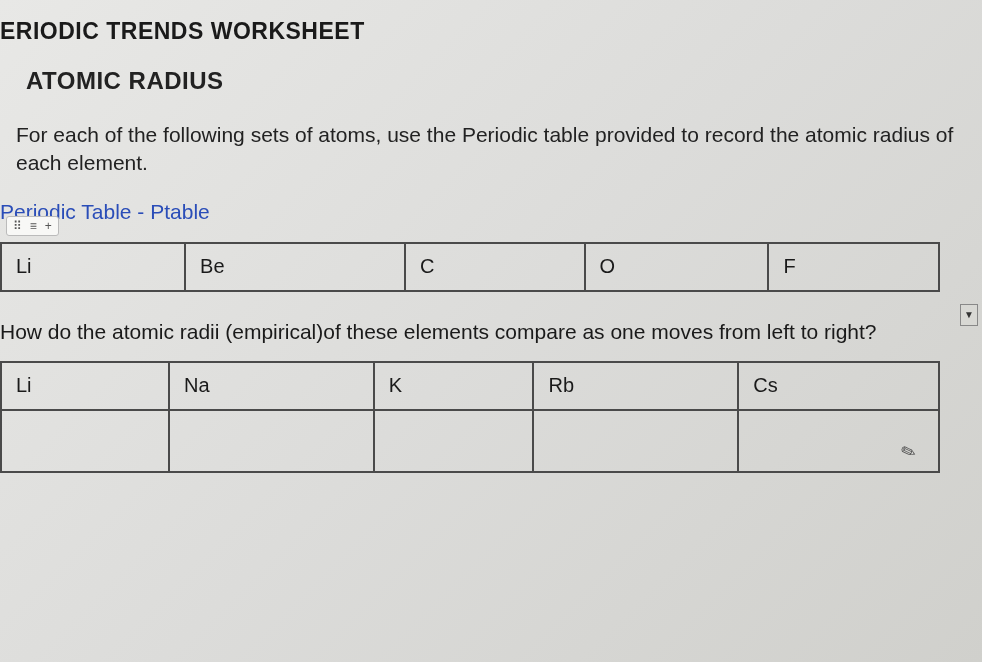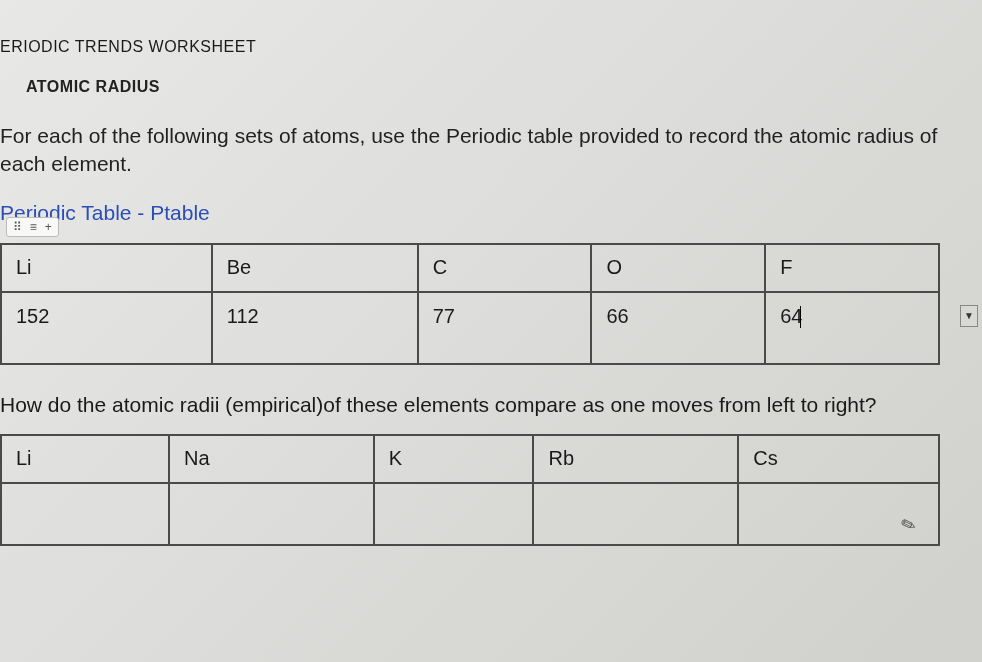--- a/index.html
+++ b/index.html
@@ -7,40 +7,40 @@
     width: 982px;
     height: 662px;
     background: linear-gradient(135deg, #e8e8e6 0%, #dcdcda 50%, #d0d0cc 100%);
     font-family: Arial, Helvetica, sans-serif;
     color: #2a2a2a;
     padding: 18px 18px 18px 0;
     overflow: hidden;
     position: relative;
   }
   .title {
-    font-size: 16px;
-    font-weight: normal;
+    font-size: 23px;
+    font-weight: bold;
     letter-spacing: 0.5px;
     margin-bottom: 22px;
     color: #1a1a1a;
-    margin-top: 20px;
   }
   .subtitle {
-    font-size: 16px;
+    font-size: 24px;
     font-weight: bold;
     letter-spacing: 0.5px;
     margin-bottom: 26px;
     margin-left: 26px;
     color: #222;
   }
   .instructions {
     font-size: 21px;
     line-height: 1.35;
     margin-bottom: 22px;
     color: #222;
+    margin-left: 16px;
   }
   .link {
     color: #2a4db8;
     font-size: 21px;
     display: inline-block;
     margin-bottom: 18px;
     cursor: pointer;
   }
   table {
     border-collapse: collapse;
@@ -140,27 +140,20 @@
   </div>
   <table>
     <tbody>
         <tr>
       <td class="cursor-cell"><span>Li</span></td>
       <td>Be</td>
       <td>C</td>
       <td>O</td>
       <td>F</td>
     </tr>
-    <tr class="data-row">
-      <td>152</td>
-      <td>112</td>
-      <td>77</td>
-      <td>66</td>
-      <td><span>64</span><span class="text-cursor"></span></td>
-    </tr>
   </tbody>
     </table>
   <div class="dropdown-arrow">
     <span>▼</span>
   </div>
 </div>
 
 <div class="question">How do the atomic radii (empirical)of these elements compare as one moves from left to right?</div>
 
 <div class="table-wrap">

